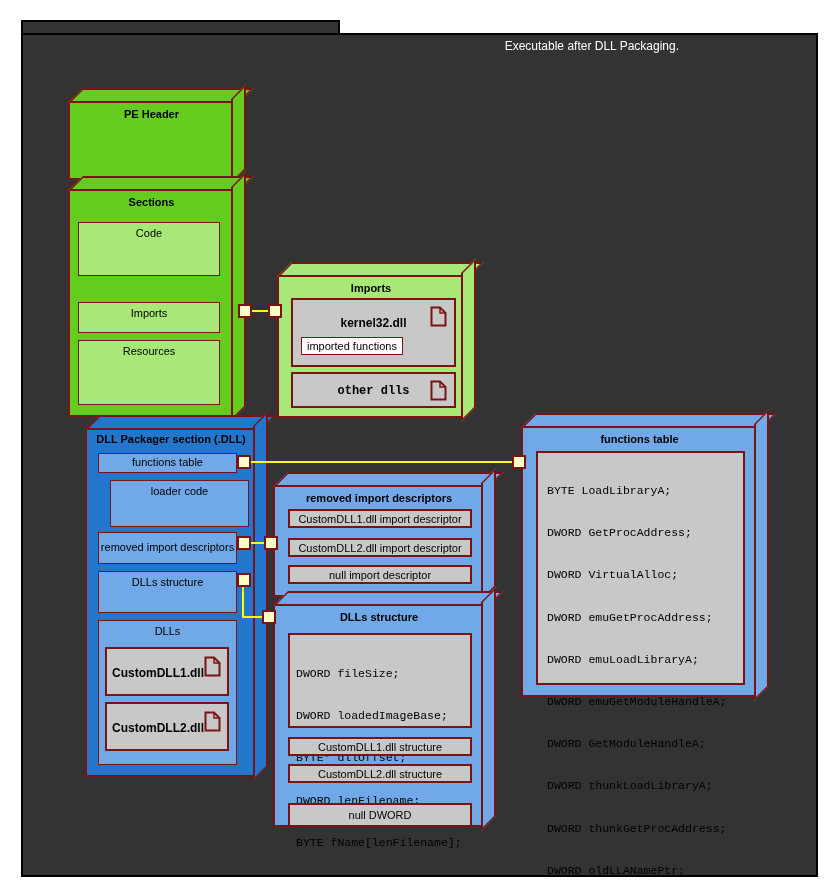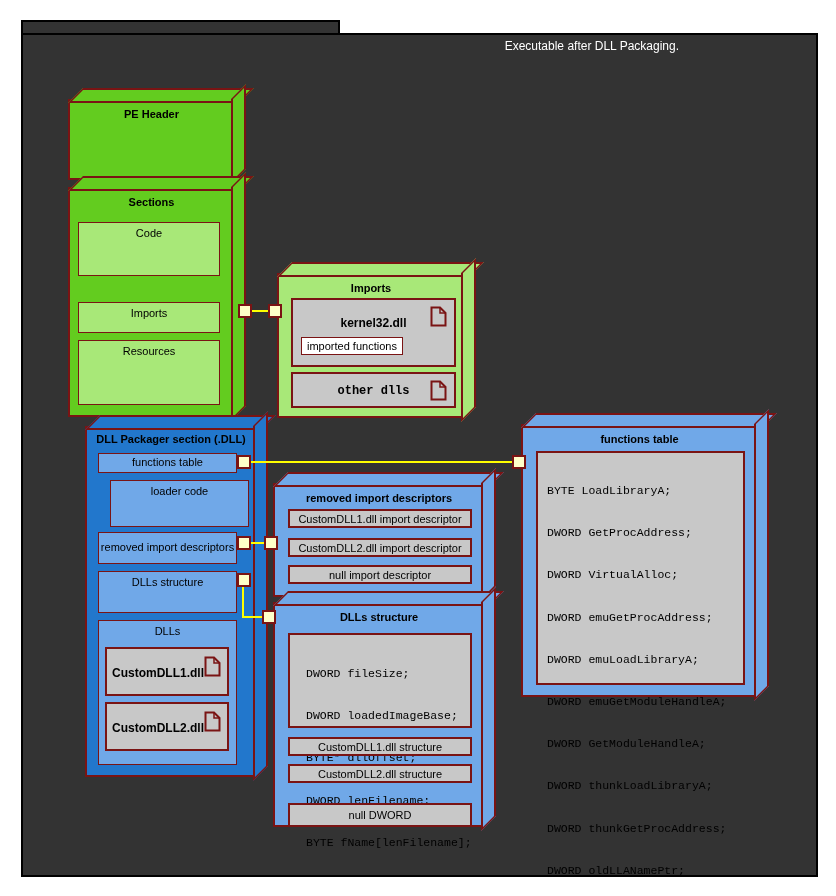--- a/index.html
+++ b/index.html
@@ -136,21 +136,21 @@
 
   <div class="b3d lblue" style="left:273px; top:483px; width:212px; height:114px;">
     <div class="btitle">removed import descriptors</div>
     <div class="graybox item" style="left:13px; top:24px; width:184px; height:19px;">CustomDLL1.dll import descriptor</div>
     <div class="graybox item" style="left:13px; top:53px; width:184px; height:19px;">CustomDLL2.dll import descriptor</div>
     <div class="graybox item" style="left:13px; top:80px; width:184px; height:19px;">null import descriptor</div>
   </div>
 
   <div class="b3d lblue" style="left:273px; top:602px; width:212px; height:225px;">
     <div class="btitle">DLLs structure</div>
-    <div class="graybox codebox" style="left:13px; top:29px; width:184px; height:95px; padding:5px 16px;">
+    <div class="graybox codebox" style="left:13px; top:29px; width:184px; height:95px; padding:5px 6px;">
       <div>DWORD fileSize;</div>
       <div>DWORD loadedImageBase;</div>
       <div>BYTE* dllOffset;</div>
       <div>DWORD lenFilename;</div>
       <div>BYTE fName[lenFilename];</div>
     </div>
     <div class="graybox item" style="left:13px; top:133px; width:184px; height:19px;">CustomDLL1.dll structure</div>
     <div class="graybox item" style="left:13px; top:160px; width:184px; height:19px;">CustomDLL2.dll structure</div>
     <div class="graybox item" style="left:13px; top:199px; width:184px; height:24px;">null DWORD</div>
   </div>

